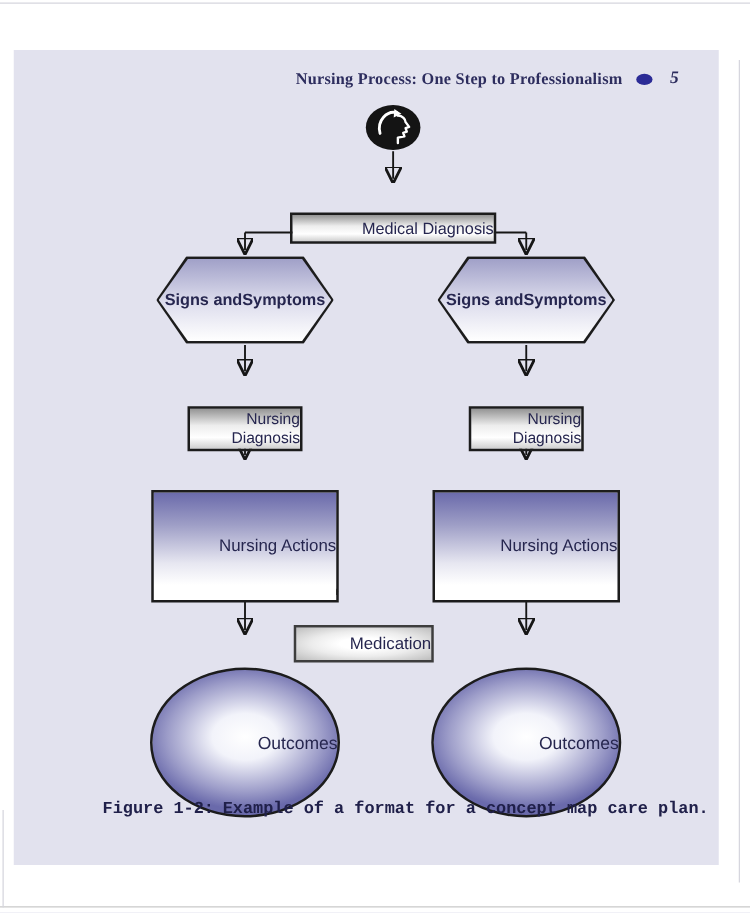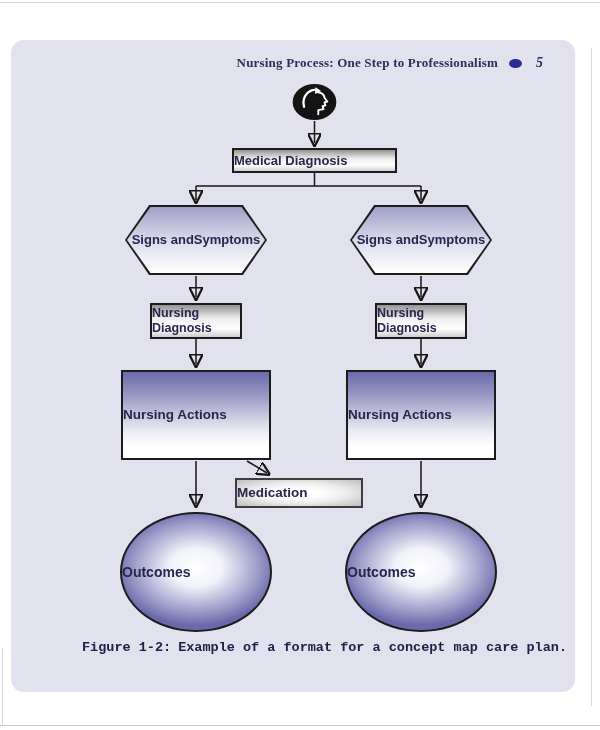--- a/index.html
+++ b/index.html
@@ -12,21 +12,20 @@
 
   .hairline { position:absolute; background:#d6d6de; }
   #hairline-top    { left:0; top:2px;  width:600px; height:1px; }
   #hairline-bottom { left:0; top:725px; width:600px; height:1px; background:#c9c9c9; }
   #hairline-right  { left:591px; top:48px; width:1px; height:658px; }
   #hairline-left   { left:2px; top:648px; width:1px; height:78px; }
 
   #page {
     position:absolute; left:11px; top:40px; width:564px; height:652px;
     background:#e2e2ee;
-    border-radius:13px;
   }
 
   
   #header {
     position:absolute; top:15px; right:32px;
     display:flex; align-items:center;
   }
   #header .title {
     font-family:"Liberation Serif", serif; font-weight:bold;
     font-size:13px; color:#2d2d5e; letter-spacing:0.2px;
@@ -43,22 +42,22 @@
   
   #head-icon { position:absolute; left:280px; top:43px; width:47px; height:38px; }
 
   
   #connectors { position:absolute; left:0; top:0; width:564px; height:652px; pointer-events:none; }
   #connectors path { stroke:#161616; stroke-width:1.5; fill:none; }
 
   
   .node {
     position:absolute; display:flex; flex-direction:column;
-    align-items:flex-start; justify-content:center; text-align:center;
-    font-weight:bold; color:#26264f; line-height:1.18;
+    align-items:flex-end; justify-content:center; text-align:center;
+    font-weight:normal; color:#26264f; line-height:1.18;margin-top:22px;
   }
 
   
   .graybox {
     border:2px solid #1c1c1c;
     background:linear-gradient(180deg,#949494 0%,#ededed 42%,#ffffff 72%,#cfcfcf 100%);
   }
   #node-medical { left:221px; top:108px; width:165px; height:25px; font-size:13px; }
   #node-diag-left  { left:139px; top:263px; width:92px; height:36px; font-size:12.5px; }
   #node-diag-right { left:364px; top:263px; width:92px; height:36px; font-size:12.5px; }
@@ -83,21 +82,21 @@
   .actionsbox {
     border:2px solid #1c1c1c;
     background:linear-gradient(180deg,#6a6aab 0%,#9e9ec6 30%,#e7e7f1 66%,#ffffff 86%);
     font-size:13.5px;
   }
   #node-actions-left  { left:110px; top:330px; width:150px; height:90px; }
   #node-actions-right { left:335px; top:330px; width:150px; height:90px; }
 
   
   #node-medication {
-    left:224px; top:438px; width:128px; height:30px;
+    left:224px; top:438px; width:112px; height:30px;
     border:2px solid #3d3d3d; font-size:13.5px;
     background:radial-gradient(ellipse at 50% 50%, #ffffff 25%, #ececec 55%, #bdbdbd 100%);
   }
 
   
   .circle {
     width:152px; height:120px; border:2px solid #1c1c1c; border-radius:50%;
     background:radial-gradient(ellipse 55% 50% at 50% 46%, #ffffff 0%, #f2f3fa 32%, #9d9dc9 76%, #6a6aab 100%);
     font-size:14px;
   }

